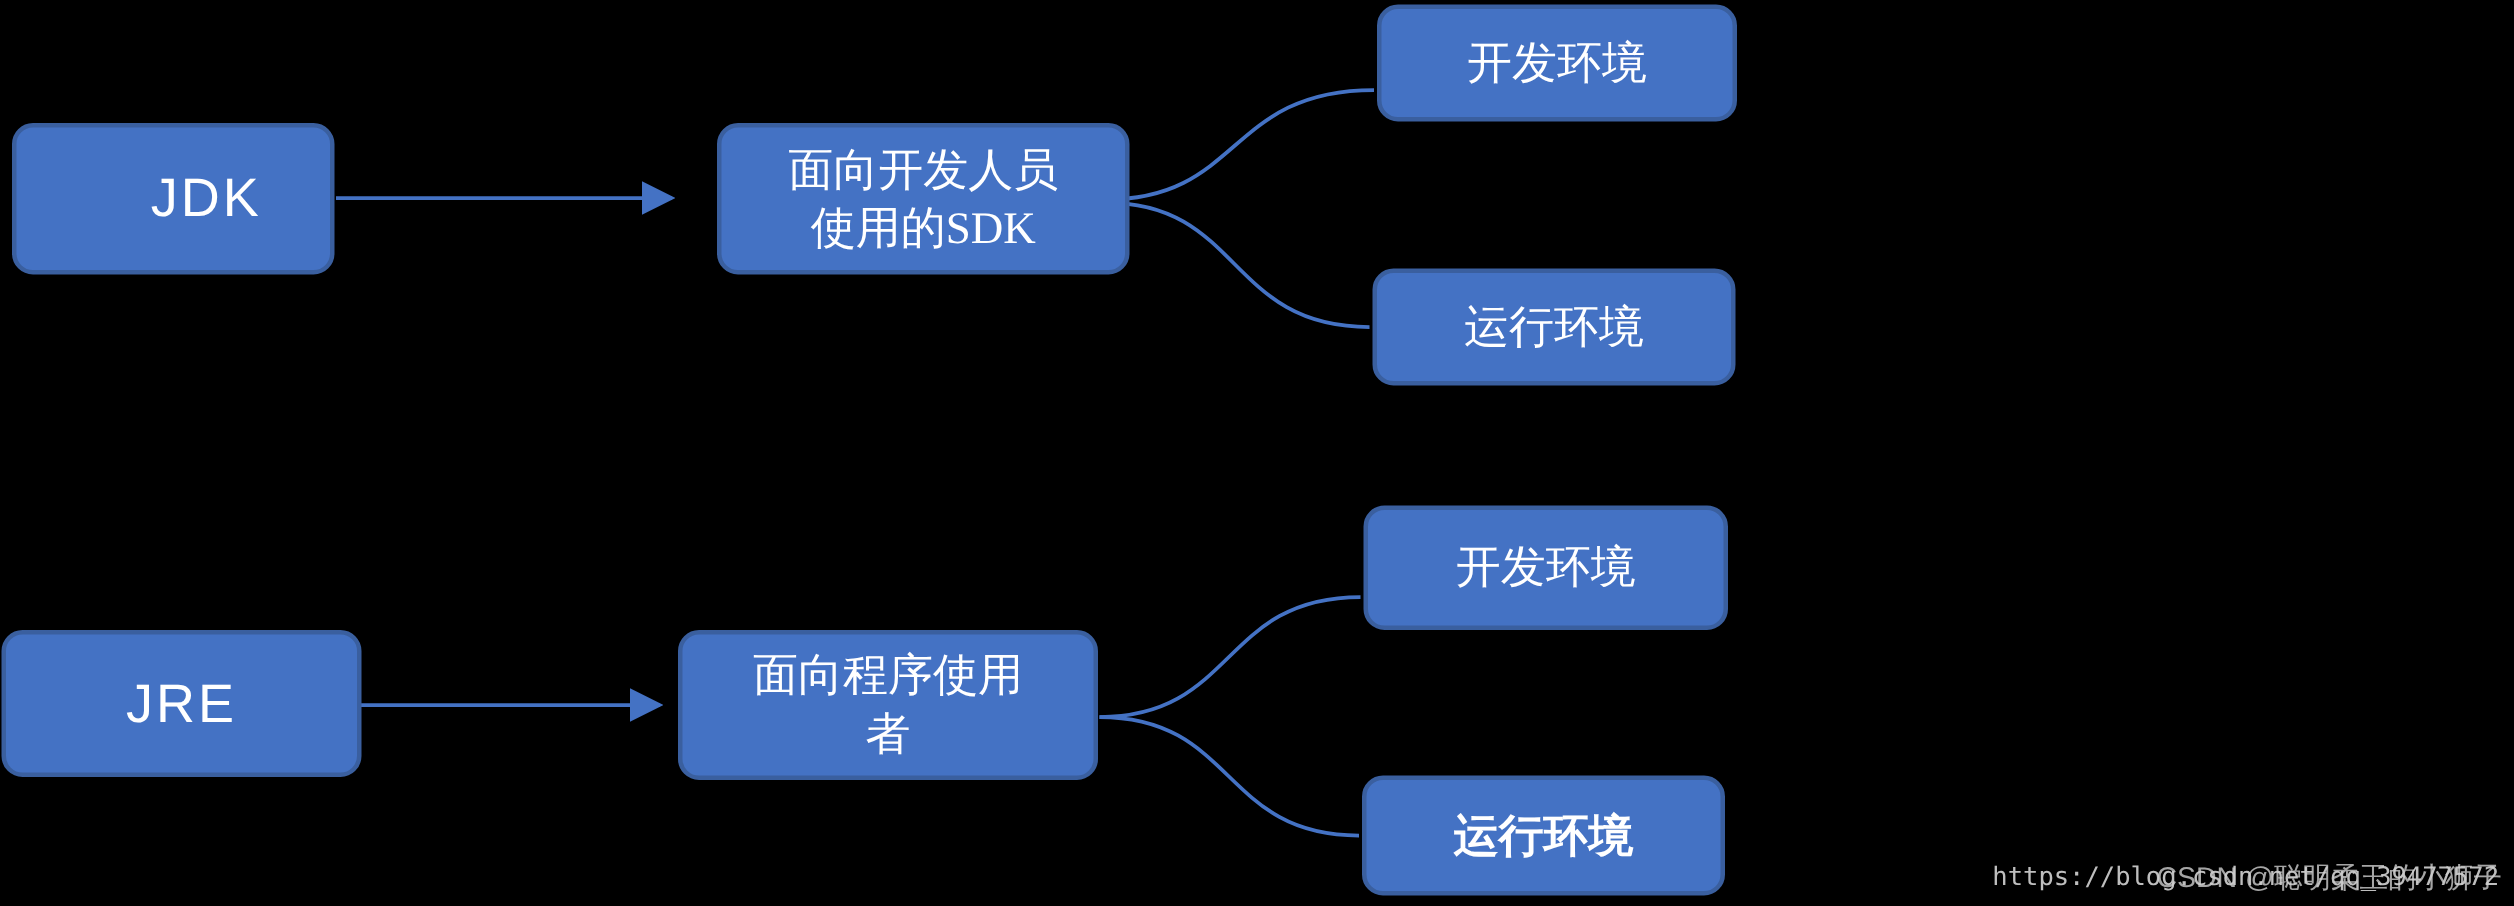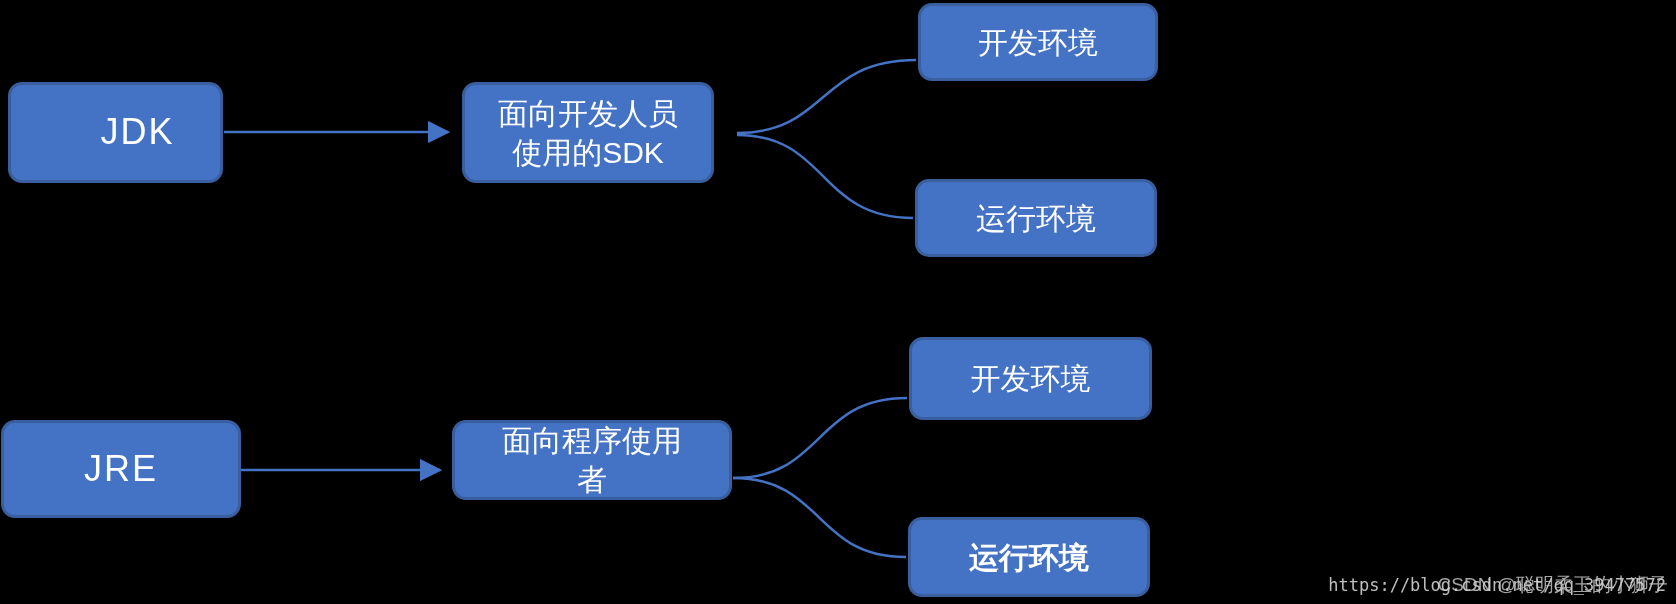--- a/index.html
+++ b/index.html
@@ -16,30 +16,30 @@
     border:3px solid #3a5f9f;
     border-radius:14px;
     box-sizing:border-box;
     display:flex;align-items:center;justify-content:center;
     color:#ffffff;
     text-align:center;
     white-space:pre-line;
     line-height:1.3;
   }
   .latin{font-size:36px;font-weight:300;letter-spacing:2px;}
-  .cjk{font-size:30px;font-weight:400;}
+  .cjk{font-size:30px;font-weight:400;font-family:Liberation Serif, serif;}
   .cjk-bold{font-size:30px;font-weight:700;}
 
   
   #n-jdk        {left:8px;   top:82px;  width:215px; height:101px;padding-left:44px;}
-  #n-jdk-target {left:462px; top:82px;  width:252px; height:101px;}
+  #n-jdk-target {left:478px; top:82px;  width:275px; height:101px;}
   #n-jdk-dev    {left:918px; top:3px;   width:240px; height:78px;}
   #n-jdk-run    {left:915px; top:179px; width:242px; height:78px;}
   #n-jre        {left:1px;   top:420px; width:240px; height:98px;}
-  #n-jre-target {left:452px; top:420px; width:280px; height:80px;}
+  #n-jre-target {left:452px; top:420px; width:280px; height:100px;}
   #n-jre-dev    {left:909px; top:337px; width:243px; height:83px;}
   #n-jre-run    {left:908px; top:517px; width:242px; height:80px;}
 
   svg.connectors{position:absolute;left:0;top:0;pointer-events:none;}
 
   .watermark{
     position:absolute;
     color:#cfcfcf;
   }
   #wm-url{

